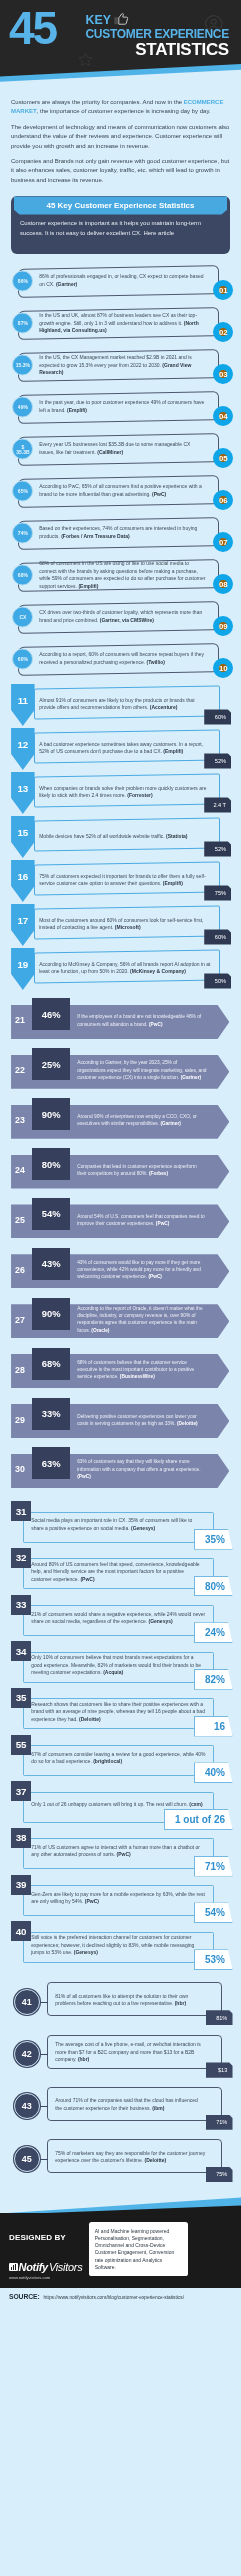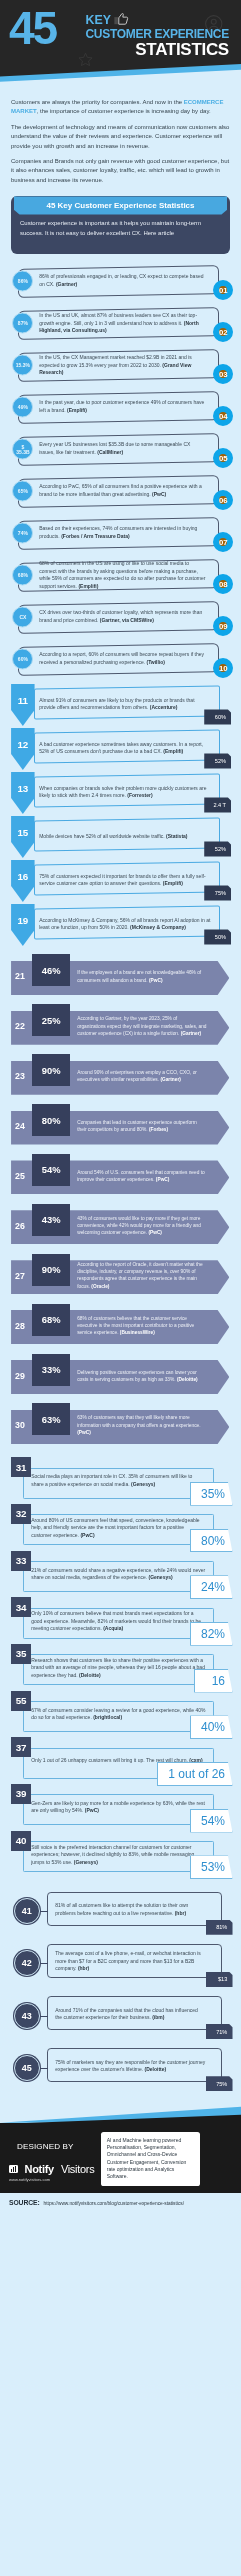--- a/index.html
+++ b/index.html
@@ -213,21 +213,21 @@
   }
   .txtD {
     position: absolute; left: 26px; right: 30px; top: 50%;
     transform: translateY(-45%);
     font-size: 5px; line-height: 1.5; color: #3d4a55; z-index: 2;
   }
   .txtD b { color: #2c3740; }
   .tagD {
     position: absolute; right: 3.3px; bottom: -2.6px;
     background: #fff; border: 0.7px solid #72b8e2;
-    color: #2f8fcf; font-size: 12px; font-weight: normal;
+    color: #2f8fcf; font-size: 10px; font-weight: bold;
     padding: 3.9px 6.5px 3.9px 10.4px; min-width: 39px; text-align: right;
     clip-path: polygon(0 0, calc(100% - 4.6px) 0, 100% 100%, 0 100%);
     z-index: 4;
   }
 
   
   .grpE { padding: 6.5px 5.2px 5.2px 5.2px; }
   .rowE { position: relative; height: 47px; margin-bottom: 5.2px; }
   .circE {
     position: absolute; left: 8.5px; top: 50%; transform: translateY(-50%);
@@ -271,24 +271,24 @@
     position: relative;
     padding: 9px 9px 7.8px 9px;
     display: flex; gap: 6.5px; align-items: flex-start;
   }
   .foot::before {
     content: ""; position: absolute; left: 0; right: 0; top: -9px;
     height: 10.4px; background: #1a1a1a;
     clip-path: polygon(0 100%, 100% 10%, 100% 100%, 0 100%);
   }
   .foot-left { padding-top: 10.4px; }
-  .dby { color: #fff; font-size: 8.1px; font-weight: normal; letter-spacing: 0.1px; margin-left: 8px; }
+  .dby { color: #fff; font-size: 8.1px; font-weight: bold; letter-spacing: 0.1px; }
   .brand {
-    color: #fff; font-size: 11px; font-weight: bold; margin-top: 12px;
-    display: flex; align-items: center; gap: 7px; letter-spacing: -0.3px;
+    color: #fff; font-size: 11px; font-weight: bold; margin-top: 19px;
+    display: flex; align-items: center; gap: 1px; letter-spacing: -0.3px; font-style: italic;
   }
   .brand .thin { font-weight: normal; }
   .brand-ic {
     width: 8.5px; height: 8.5px; background: #fff; border-radius: 1.3px;
     display: inline-flex; align-items: flex-end; justify-content: center;
     gap: 0.7px; padding: 1.3px;
   }
   .brand-ic i { display:block; width: 1.3px; background: #1a1a1a; }
   .site { color: #cfcfcf; font-size: 4.1px; margin-top: 2px; }
   .foot-card {
@@ -449,20 +449,26 @@
       <div class="txtB">Mobile devices have 52% of all worldwide website traffic. <b>(Statista)</b></div>
       <div class="tagB">52%</div>
     </div>
     <div class="rowB">
       <div class="chevB">16</div>
       <div class="boxB"></div>
       <div class="txtB">75% of customers expected it important for brands to offer them a fully self-service customer care option to answer their questions. <b>(Emplifi)</b></div>
       <div class="tagB">75%</div>
     </div>
     <div class="rowB">
+      <div class="chevB">17</div>
+      <div class="boxB"></div>
+      <div class="txtB">Most of the customers around 60% of consumers look for self-service first, instead of contacting a live agent. <b>(Microsoft)</b></div>
+      <div class="tagB">60%</div>
+    </div>
+    <div class="rowB">
       <div class="chevB">19</div>
       <div class="boxB"></div>
       <div class="txtB">According to McKinsey &amp; Company, 56% of all brands report AI adoption in at least one function, up from 50% in 2020. <b>(McKinsey &amp; Company)</b></div>
       <div class="tagB">50%</div>
     </div>
   </div>
 
 <div class="grpC">
     <div class="rowC">
       <div class="arrC"></div>
@@ -561,20 +567,26 @@
       <div class="numD">55</div>
       <div class="boxD"></div>
       <div class="txtD">67% of consumers consider leaving a review for a good experience, while 40% do so for a bad experience. <b>(brightlocal)</b></div>
       <div class="tagD">40%</div>
     </div>
     <div class="rowD">
       <div class="numD">37</div>
       <div class="boxD"></div>
       <div class="txtD">Only 1 out of 26 unhappy customers will bring it up. The rest will churn. <b>(cxm)</b></div>
       <div class="tagD">1 out of 26</div>
+    </div>
+    <div class="rowD">
+      <div class="numD">38</div>
+      <div class="boxD"></div>
+      <div class="txtD">71% of US customers agree to interact with a human more than a chatbot or any other automated process of sorts. <b>(PwC)</b></div>
+      <div class="tagD">71%</div>
     </div>
     <div class="rowD">
       <div class="numD">39</div>
       <div class="boxD"></div>
       <div class="txtD">Gen-Zers are likely to pay more for a mobile experience by 63%, while the rest are only willing by 54%. <b>(PwC)</b></div>
       <div class="tagD">54%</div>
     </div>
     <div class="rowD">
       <div class="numD">40</div>
       <div class="boxD"></div>

